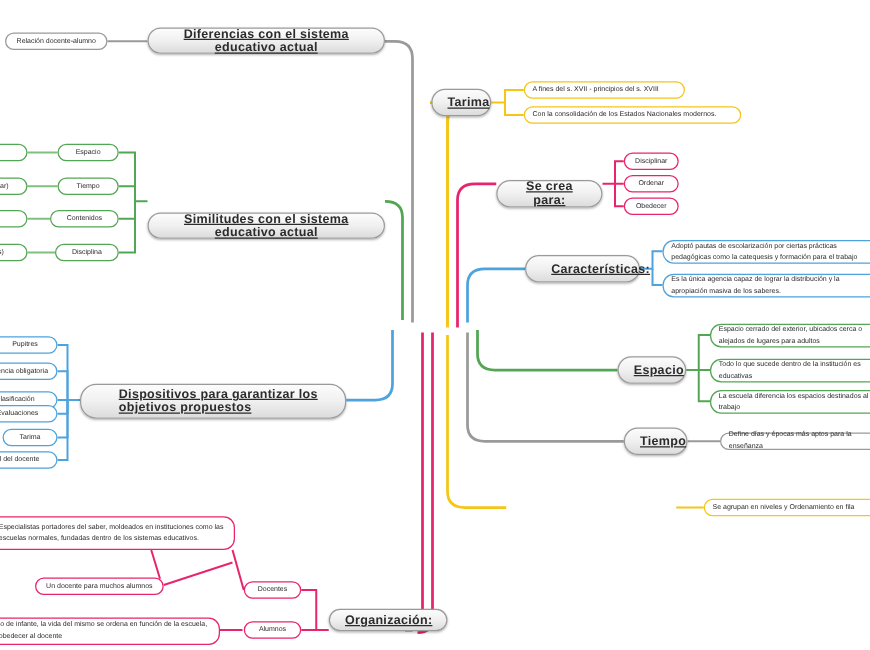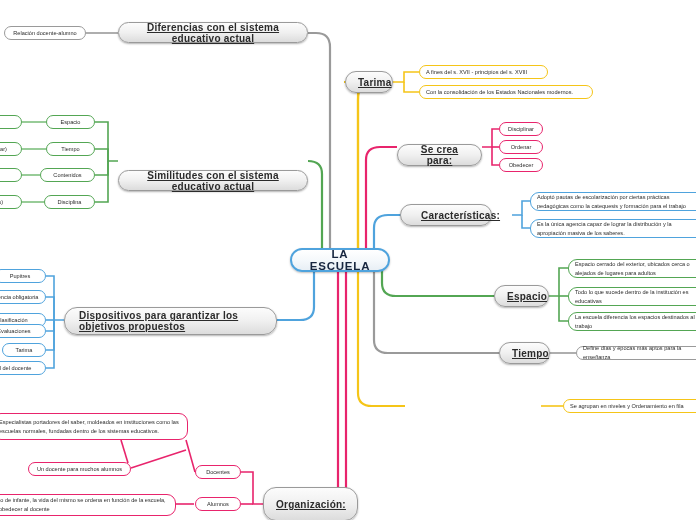--- a/index.html
+++ b/index.html
@@ -71,21 +71,21 @@
     padding: 0 12px;
   }
   .main .txt {
     font-size: 10px;
     font-weight: bold;
     color: #2b2b2b;
     text-align: center;
     letter-spacing: 0.25px;
     text-decoration: underline;
   }
-  .main.wide .txt { text-align: left; }
+  .main.wide .txt { text-align: left; margin-left: 16px; }
 
   
   .leaf {
     border-radius: 9px;
     padding: 2px 6px;
     justify-content: center;
   }
   .leaf .txt {
     font-size: 5.6px;
     line-height: 1.55;
@@ -174,23 +174,20 @@
       <path d="M253 504 L241 504" stroke="#e8246c"></path>
 
       <path d="M195 472 L186 440" stroke="#e8246c"></path>
       <path d="M186 450 L131 468" stroke="#e8246c"></path>
       <path d="M128 463 L121 440" stroke="#e8246c"></path>
 
       <path d="M194 504 L176 504" stroke="#e8246c"></path>
     </g>
   </svg>
 
-  <div class="node root" style="left:290px; top:248px; width:100px; height:24px;">
-    <span class="txt">LA ESCUELA</span>
-  </div>
 
   <div class="node main c-grey" style="left:345px; top:71px; width:48px; height:22px;">
     <span class="txt">Tarima</span>
   </div>
   <div class="node leaf c-yellow" style="left:419px; top:65px; width:129px; height:14px;">
     <span class="txt">A fines del s. XVII - principios del s. XVIII</span>
   </div>
   <div class="node leaf c-yellow" style="left:419px; top:85px; width:174px; height:14px;">
     <span class="txt">Con la consolidación de los Estados Nacionales modernos.</span>
   </div>
@@ -201,21 +198,21 @@
   <div class="node leaf c-pink center" style="left:499px; top:122px; width:44px; height:14px;">
     <span class="txt">Disciplinar</span>
   </div>
   <div class="node leaf c-pink center" style="left:499px; top:140px; width:44px; height:14px;">
     <span class="txt">Ordenar</span>
   </div>
   <div class="node leaf c-pink center" style="left:499px; top:158px; width:44px; height:14px;">
     <span class="txt">Obedecer</span>
   </div>
 
-  <div class="node main c-grey" style="left:400px; top:204px; width:92px; height:22px;padding-left:20px;">
+  <div class="node main c-grey" style="left:420px; top:204px; width:92px; height:22px;padding-left:20px;">
     <span class="txt">Características:</span>
   </div>
   <div class="node leaf c-blue" style="left:530px; top:192px; width:175px; height:19px;">
     <span class="txt">Adoptó pautas de escolarización por ciertas prácticas pedagógicas como la catequesis y formación para el trabajo</span>
   </div>
   <div class="node leaf c-blue" style="left:530px; top:219px; width:175px; height:19px;">
     <span class="txt">Es la única agencia capaz de lograr la distribución y la apropiación masiva de los saberes.</span>
   </div>
 
   <div class="node main c-grey" style="left:494px; top:285px; width:55px; height:22px;">
@@ -293,21 +290,21 @@
   <div class="node leaf c-blue center" style="left:-18px; top:324px; width:64px; height:14px;">
     <span class="txt">Evaluaciones</span>
   </div>
   <div class="node leaf c-blue center" style="left:2px; top:343px; width:44px; height:14px;">
     <span class="txt">Tarima</span>
   </div>
   <div class="node leaf c-blue center" style="left:-22px; top:361px; width:68px; height:14px;">
     <span class="txt">Rol del docente</span>
   </div>
 
-  <div class="node main c-grey" style="left:263px; top:487px; width:95px; height:34px;">
+  <div class="node main c-grey" style="left:263px; top:487px; width:95px; height:18px;">
     <span class="txt">Organización:</span>
   </div>
   <div class="node leaf c-pink center" style="left:195px; top:465px; width:46px; height:14px;">
     <span class="txt">Docentes</span>
   </div>
   <div class="node leaf c-pink center" style="left:195px; top:497px; width:46px; height:14px;">
     <span class="txt">Alumnos</span>
   </div>
   <div class="node leaf c-pink" style="left:-8px; top:413px; width:196px; height:27px;">
     <span class="txt">Especialistas portadores del saber, moldeados en instituciones como las escuelas normales, fundadas dentro de los sistemas educativos.</span>

